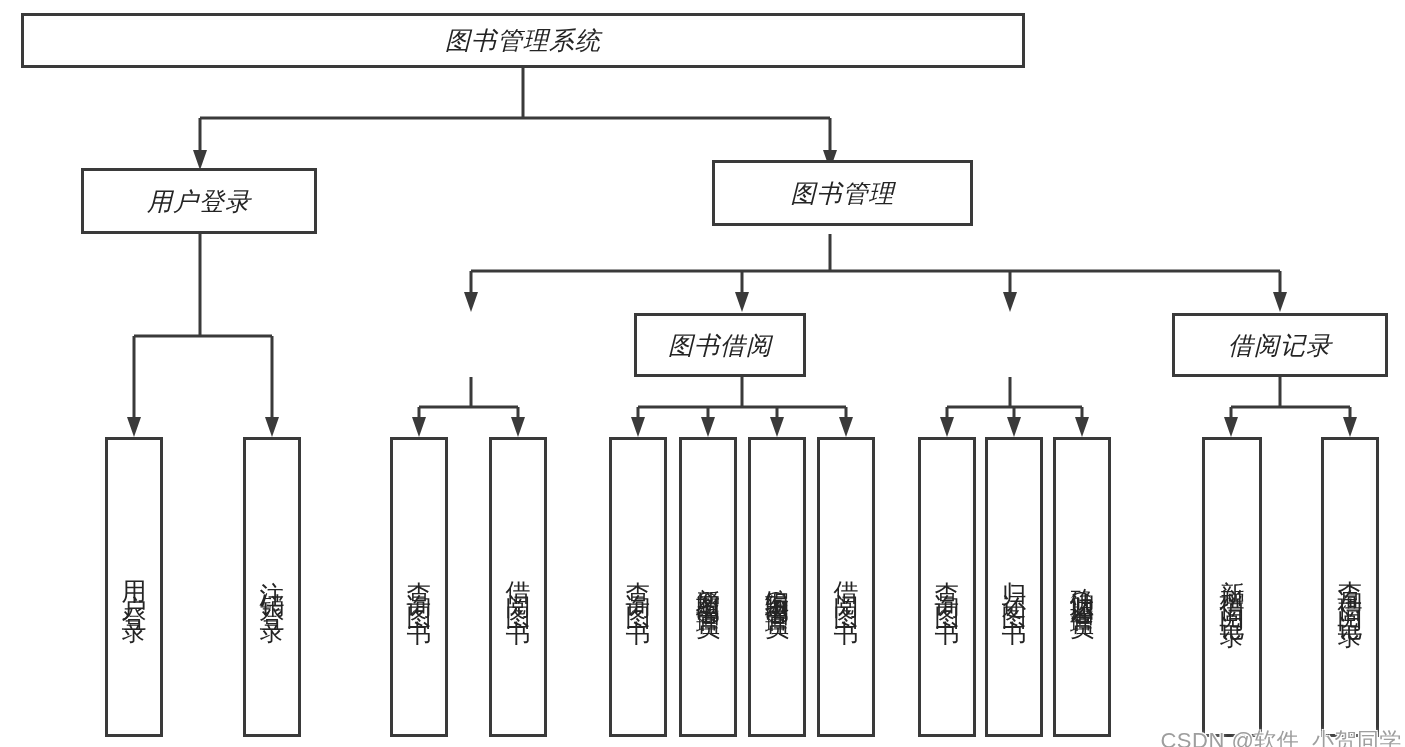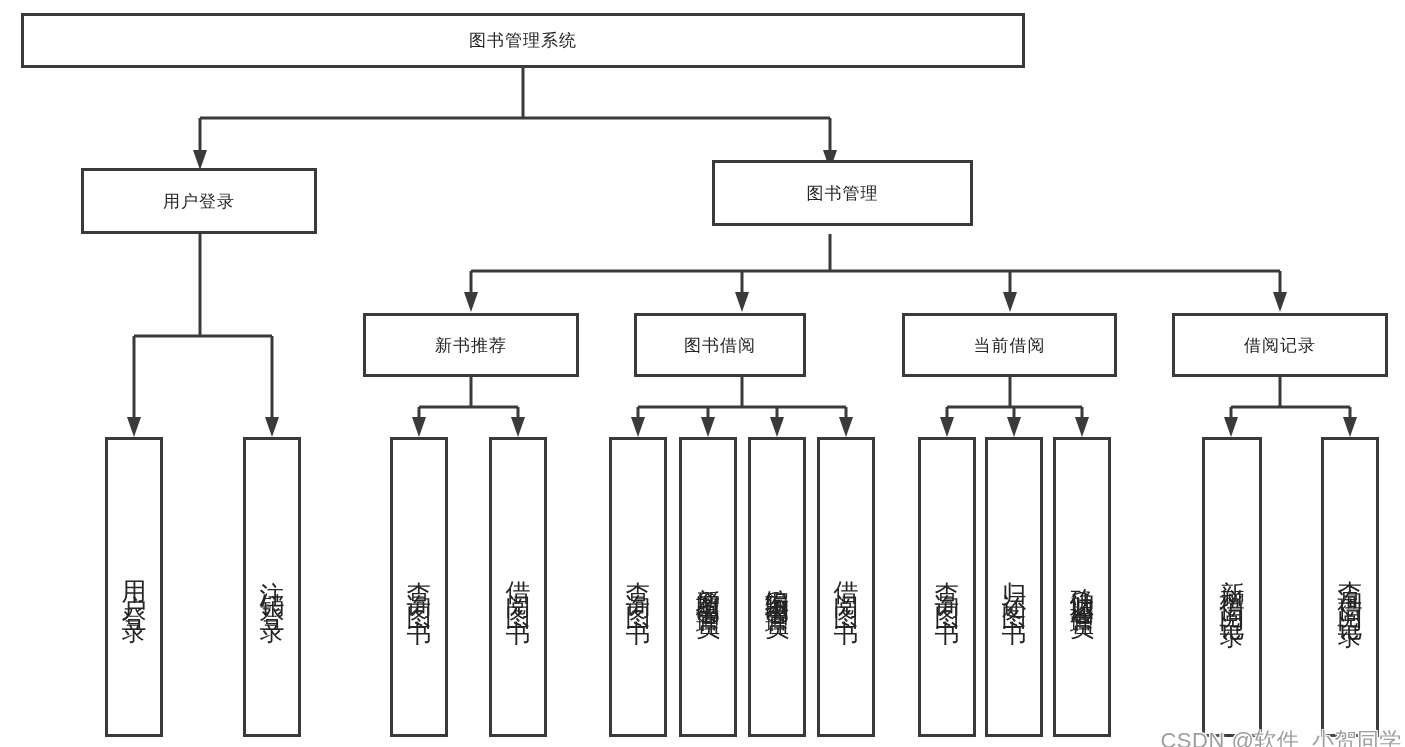--- a/index.html
+++ b/index.html
@@ -15,21 +15,21 @@
     position:absolute;
     box-sizing:border-box;
     background:#ffffff;
     border:3px solid #3a3a3a;
     display:flex;
     align-items:center;
     justify-content:center;
     color:#242424;
     z-index:2;
   }
-  .hlabel{font-size:17px;letter-spacing:1px;white-space:nowrap;}
+  .hlabel{font-size:25px;letter-spacing:1px;white-space:nowrap;font-style:italic;}
   .leaf{top:437px;width:58px;height:300px;}
   .leaf .vlabel{
     writing-mode:vertical-rl;
     text-orientation:mixed;
     font-size:25px;
     line-height:1;
     white-space:nowrap;
   }
   .sp4 .vlabel{letter-spacing:13px;}
   .sp6 .vlabel{letter-spacing:9px;}
@@ -86,28 +86,22 @@
     <span class="hlabel">图书管理系统</span>
   </div>
 
   <div class="node" style="left:81px;top:168px;width:236px;height:66px">
     <span class="hlabel">用户登录</span>
   </div>
   <div class="node" style="left:712px;top:160px;width:261px;height:66px">
     <span class="hlabel">图书管理</span>
   </div>
 
-  <div class="node" style="left:363px;top:313px;width:216px;height:64px">
-    <span class="hlabel">新书推荐</span>
-  </div>
   <div class="node" style="left:634px;top:313px;width:172px;height:64px">
     <span class="hlabel">图书借阅</span>
-  </div>
-  <div class="node" style="left:902px;top:313px;width:215px;height:64px">
-    <span class="hlabel">当前借阅</span>
   </div>
   <div class="node" style="left:1172px;top:313px;width:216px;height:64px">
     <span class="hlabel">借阅记录</span>
   </div>
 
   <div class="node leaf sp4" style="left:105px">
     <span class="vlabel">用户登录</span>
   </div>
   <div class="node leaf sp4" style="left:243px">
     <span class="vlabel">注销登录</span>

